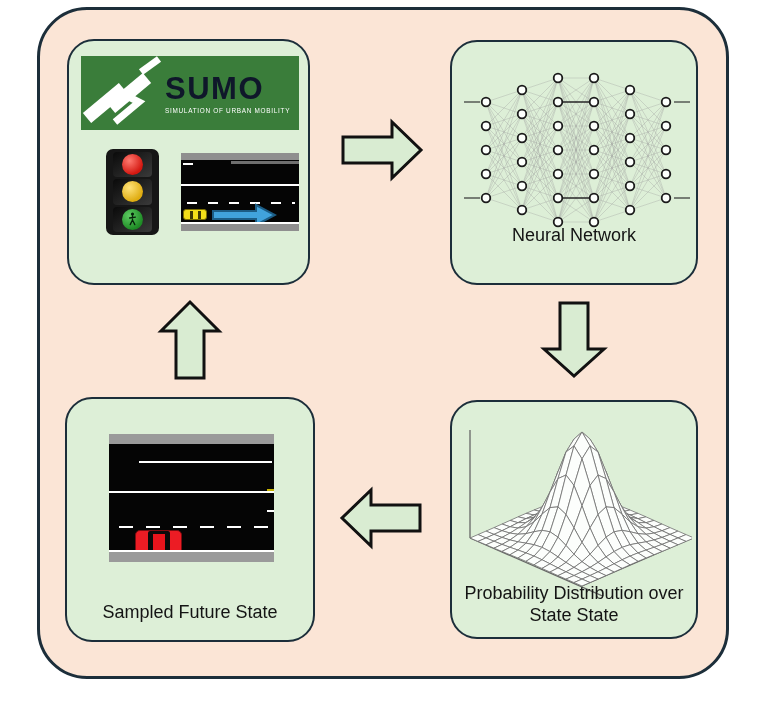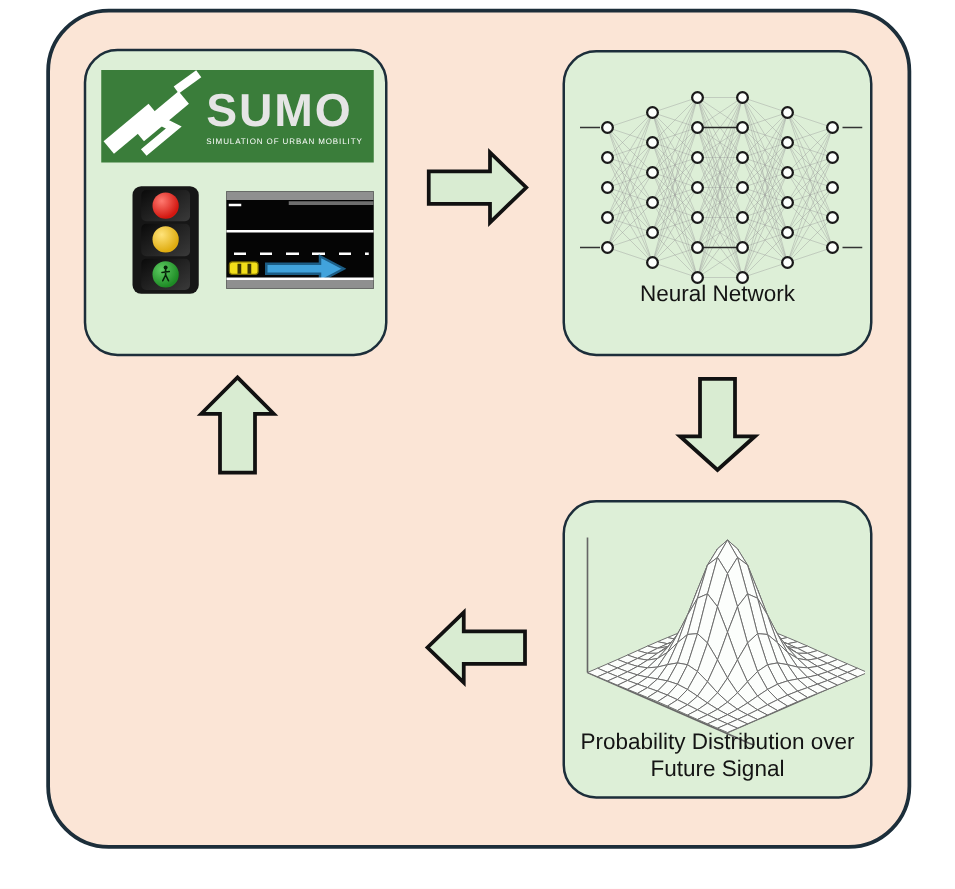--- a/index.html
+++ b/index.html
@@ -18,21 +18,21 @@
   #box-sampled{left:65px; top:397px; width:250px; height:245px;}
   #box-dist{left:450px; top:400px; width:248px; height:239px;}
   .box-label{position:absolute; left:0; right:0; bottom:16px; text-align:center;
              font-size:18px; color:var(--label-color); line-height:1.22;}
   #box-dist .box-label{bottom:10px;}
   
   .sumo-logo{position:absolute; left:12px; top:15px; width:218px; height:74px;
              background:var(--sumo-green); display:flex; align-items:center;}
   .sumo-glyph{width:86px; height:74px; flex:0 0 auto;}
   .sumo-textcol{display:flex; flex-direction:column; align-items:flex-start; margin-left:-2px;}
-  .sumo-title{color:#e5e5e5; font-size:37px; font-weight:600; letter-spacing:1.5px; line-height:1;}
+  .sumo-title{color:#0f172a; font-size:31px; font-weight:600; letter-spacing:1.5px; line-height:1;}
   .sumo-sub{color:#fff; font-size:6.4px; letter-spacing:0.72px; margin-top:3px; white-space:nowrap;}
   
   .tlight{position:absolute; left:37px; top:108px; width:53px; height:86px; background:#161616;
           border-radius:7px; padding:3px 7px; display:flex; flex-direction:column; gap:2px;}
   .tcell{flex:1; background:linear-gradient(145deg,#0a0a0a,#3a3a3a); border-radius:4px;
          display:flex; align-items:center; justify-content:center;}
   .bulb{width:21px; height:21px; border-radius:50%;}
   .bulb.red{background:radial-gradient(circle at 35% 32%, #ff7a70, #d31710 70%);}
   .bulb.yellow{background:radial-gradient(circle at 35% 32%, #ffe37a, #dfac10 70%);}
   .bulb.green{background:radial-gradient(circle at 35% 32%, #5ecb62, #1d8a24 72%);
@@ -350,20 +350,38 @@
         <circle cx="168" cy="150" r="4.3" fill="#fcfffc" stroke="#1a1a1a" stroke-width="1.8"></circle>
         <circle cx="204" cy="42" r="4.3" fill="#fcfffc" stroke="#1a1a1a" stroke-width="1.8"></circle>
         <circle cx="204" cy="66" r="4.3" fill="#fcfffc" stroke="#1a1a1a" stroke-width="1.8"></circle>
         <circle cx="204" cy="90" r="4.3" fill="#fcfffc" stroke="#1a1a1a" stroke-width="1.8"></circle>
         <circle cx="204" cy="114" r="4.3" fill="#fcfffc" stroke="#1a1a1a" stroke-width="1.8"></circle>
         <circle cx="204" cy="138" r="4.3" fill="#fcfffc" stroke="#1a1a1a" stroke-width="1.8"></circle>
       </svg>
     <div class="box-label" style="bottom:36px;">Neural Network</div>
   </div>
 
+  <div class="gbox" id="box-sampled">
+    <div class="road" id="road-sampled">
+      <div class="graybar" style="top:0; height:10px; background:#9a9a9a;"></div>
+      <div class="wline" style="left:30px; right:2px; top:27px;"></div>
+      <div class="wline" style="left:0; right:0; top:57px;"></div>
+      <div class="yellowdash" style="right:0; width:7px; top:55px;"></div>
+      <div class="wline" style="right:0; width:7px; top:76px;"></div>
+      <div class="dashes big" style="left:10px; right:6px; top:92px;"></div>
+      <div class="rcar">
+        <div class="body"></div>
+        <div class="win"></div>
+        <div class="roof"></div>
+      </div>
+      <div class="wline" style="left:0; right:0; top:116px;"></div>
+      <div class="graybar" style="top:118px; height:10px; background:#9a9a9a;"></div>
+    </div>
+    <div class="box-label">Sampled Future State</div>
+  </div>
 
   <div class="gbox" id="box-dist">
     <svg class="gauss-svg" id="gauss-svg" width="230" height="190" viewBox="0 0 230 190">
         <line x1="8" y1="132" x2="8" y2="24" stroke="#666" stroke-width="1.3"></line>
         <line x1="8" y1="132" x2="152" y2="195" stroke="#666" stroke-width="1.3"></line>
         <line x1="120" y1="180" x2="258" y2="120" stroke="#666" stroke-width="1.3"></line>
         <path d="M120,83.996214437938 L128,87.41384620783474 L120,90.79986414338981 L112,87.41384620783474 Z" fill="#fcfefc" stroke="#6e6e6e" stroke-width="0.8" stroke-linejoin="round"></path>
         <path d="M112,87.41384620783474 L120,90.79986414338981 L112,94.10492777757072 L104,90.810666233207 Z" fill="#fcfefc" stroke="#6e6e6e" stroke-width="0.8" stroke-linejoin="round"></path>
         <path d="M128,87.41384620783474 L136,90.810666233207 L128,94.10492777757072 L120,90.79986414338981 Z" fill="#fcfefc" stroke="#6e6e6e" stroke-width="0.8" stroke-linejoin="round"></path>
         <path d="M104,90.810666233207 L112,94.10492777757072 L104,97.25128667211466 L96,94.16668641916263 Z" fill="#fcfefc" stroke="#6e6e6e" stroke-width="0.8" stroke-linejoin="round"></path>
@@ -555,21 +573,21 @@
         <path d="M144,161.89500902776473 L152,166.03836876959605 L144,169.59525784773408 L136,165.8227152435432 Z" fill="#fcfefc" stroke="#6e6e6e" stroke-width="0.8" stroke-linejoin="round"></path>
         <path d="M104.00000000000001,165.8227152435432 L112.00000000000001,169.53349920614218 L104.00000000000001,173.0963805189213 L96,169.59525784773408 Z" fill="#fcfefc" stroke="#6e6e6e" stroke-width="0.8" stroke-linejoin="round"></path>
         <path d="M120,165.715105077071 L127.99999999999999,169.53349920614218 L120,173.0855784291041 L112.00000000000001,169.53349920614218 Z" fill="#fcfefc" stroke="#6e6e6e" stroke-width="0.8" stroke-linejoin="round"></path>
         <path d="M136,165.8227152435432 L144,169.59525784773408 L136,173.0963805189213 L127.99999999999999,169.53349920614218 Z" fill="#fcfefc" stroke="#6e6e6e" stroke-width="0.8" stroke-linejoin="round"></path>
         <path d="M112.00000000000001,169.53349920614218 L120,173.0855784291041 L112,176.55670335069186 L104.00000000000001,173.0963805189213 Z" fill="#fcfefc" stroke="#6e6e6e" stroke-width="0.8" stroke-linejoin="round"></path>
         <path d="M127.99999999999999,169.53349920614218 L136,173.0963805189213 L128,176.55670335069186 L120,173.0855784291041 Z" fill="#fcfefc" stroke="#6e6e6e" stroke-width="0.8" stroke-linejoin="round"></path>
         <path d="M120,173.0855784291041 L128,176.55670335069186 L120,179.996214437938 L112,176.55670335069186 Z" fill="#fcfefc" stroke="#6e6e6e" stroke-width="0.8" stroke-linejoin="round"></path>
       </svg>
     <div class="box-label">
       <div>Probability Distribution over</div>
-      <div>Future Signal</div>
+      <div>State State</div>
     </div>
   </div>
 
   <svg class="arrow-layer" width="764" height="711" viewBox="0 0 764 711">
     <polygon points="343,137 392,137 392,122 421,150 392,178 392,163 343,163"></polygon>
     <polygon points="560,303 588,303 588,349 604,349 574,376 544,349 560,349"></polygon>
     <polygon points="420,505 371,505 371,490 342,518 371,546 371,531 420,531"></polygon>
     <polygon points="176,378 204,378 204,331 219,331 190,302 161,331 176,331"></polygon>
   </svg>
 </div>

